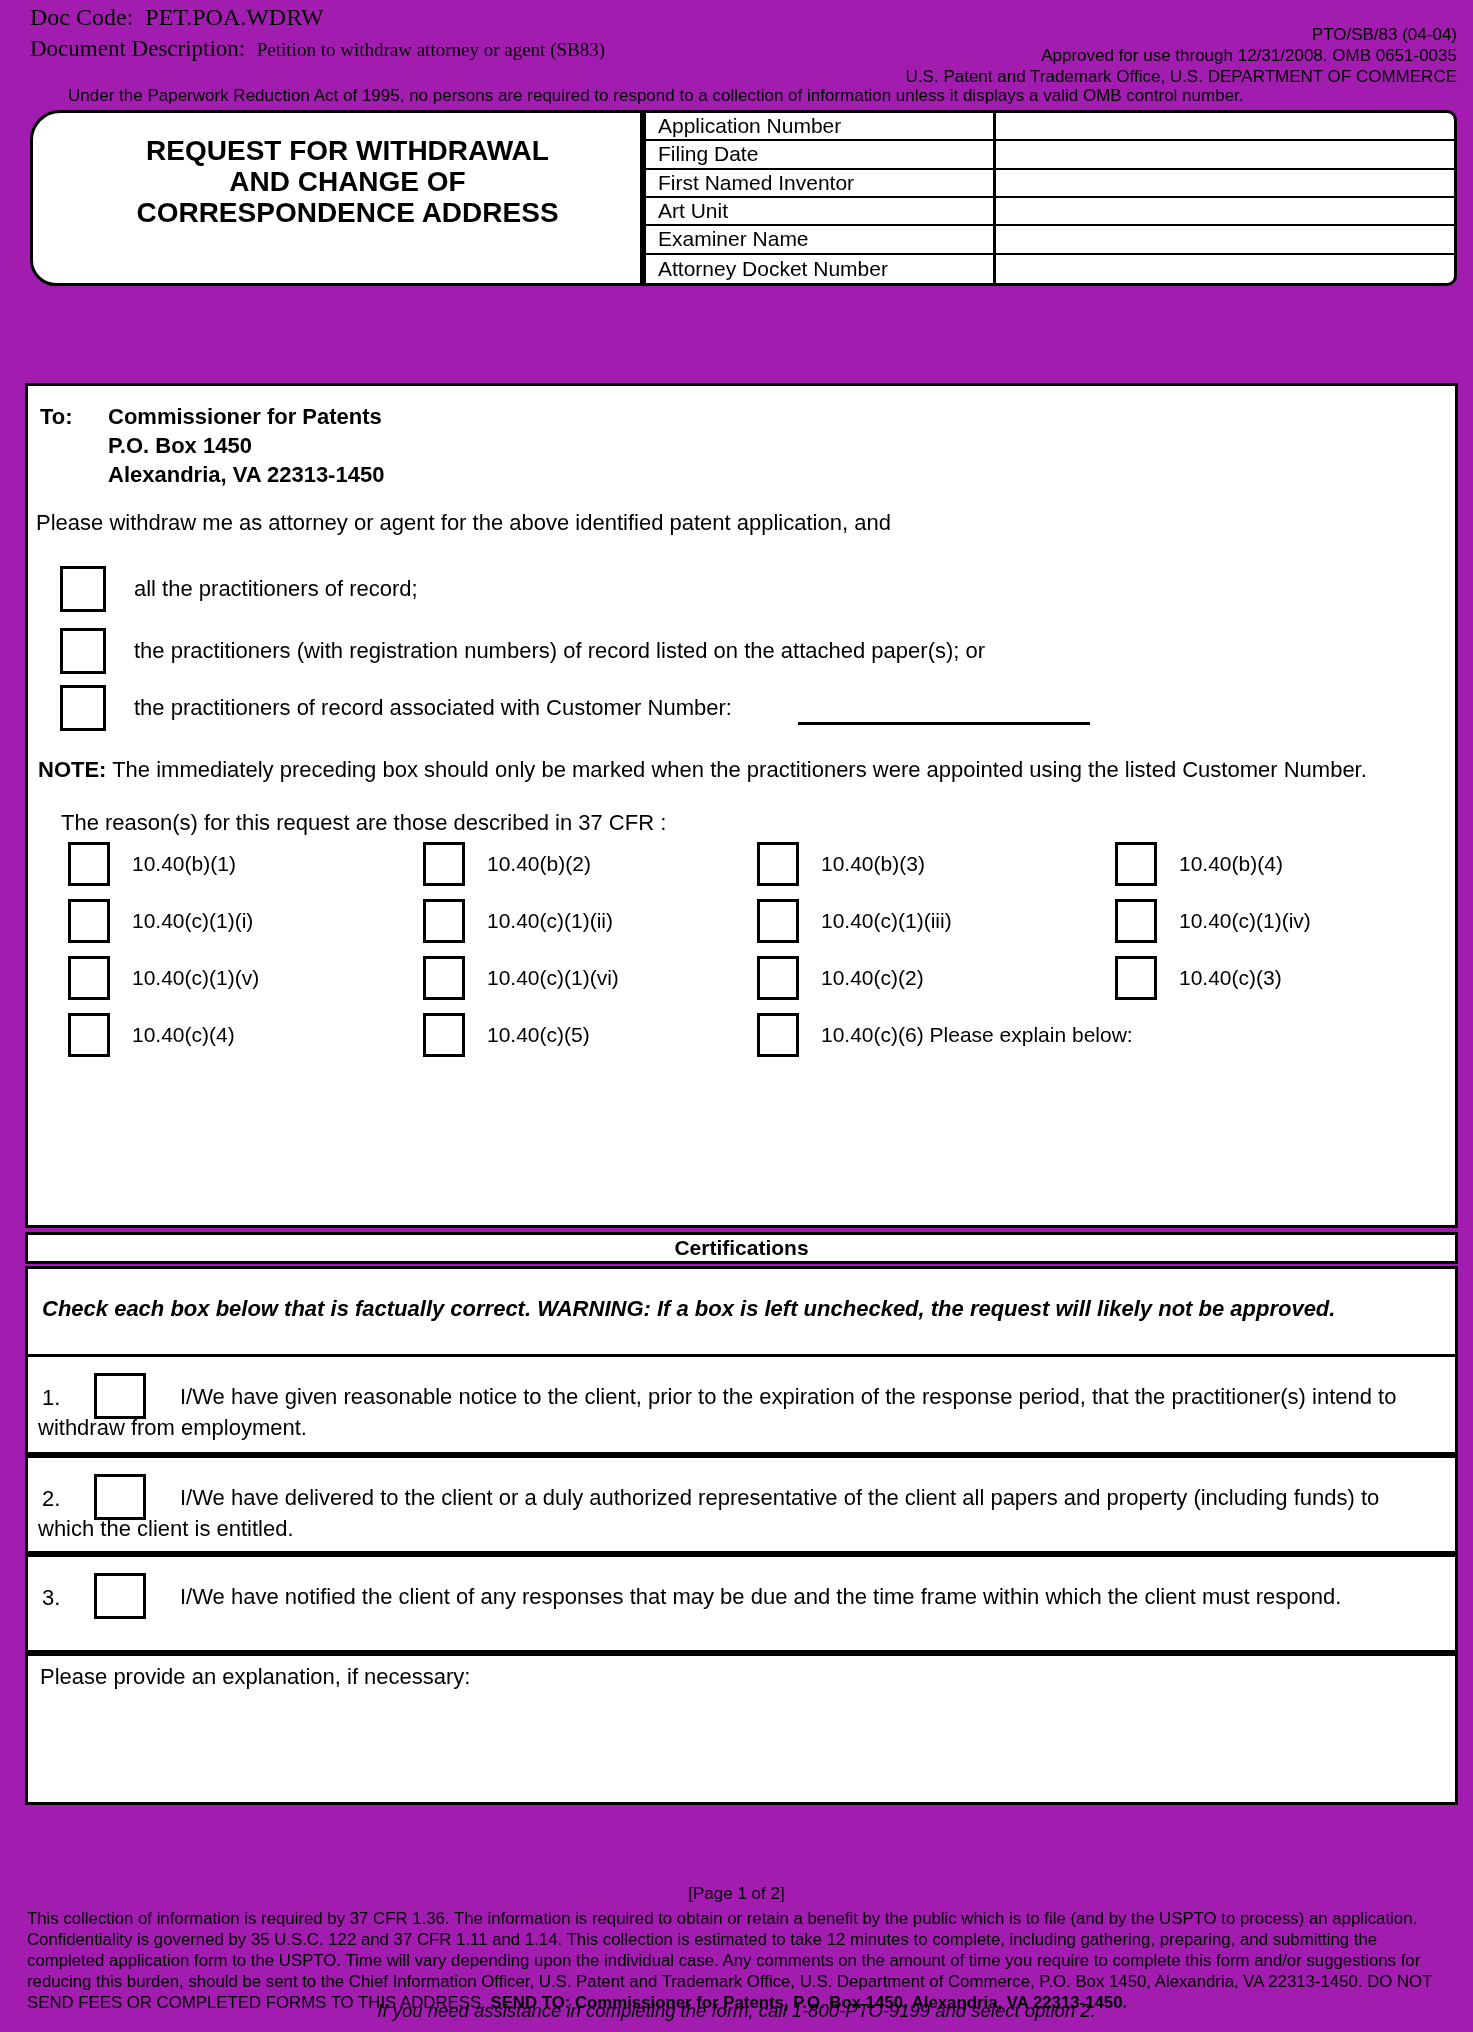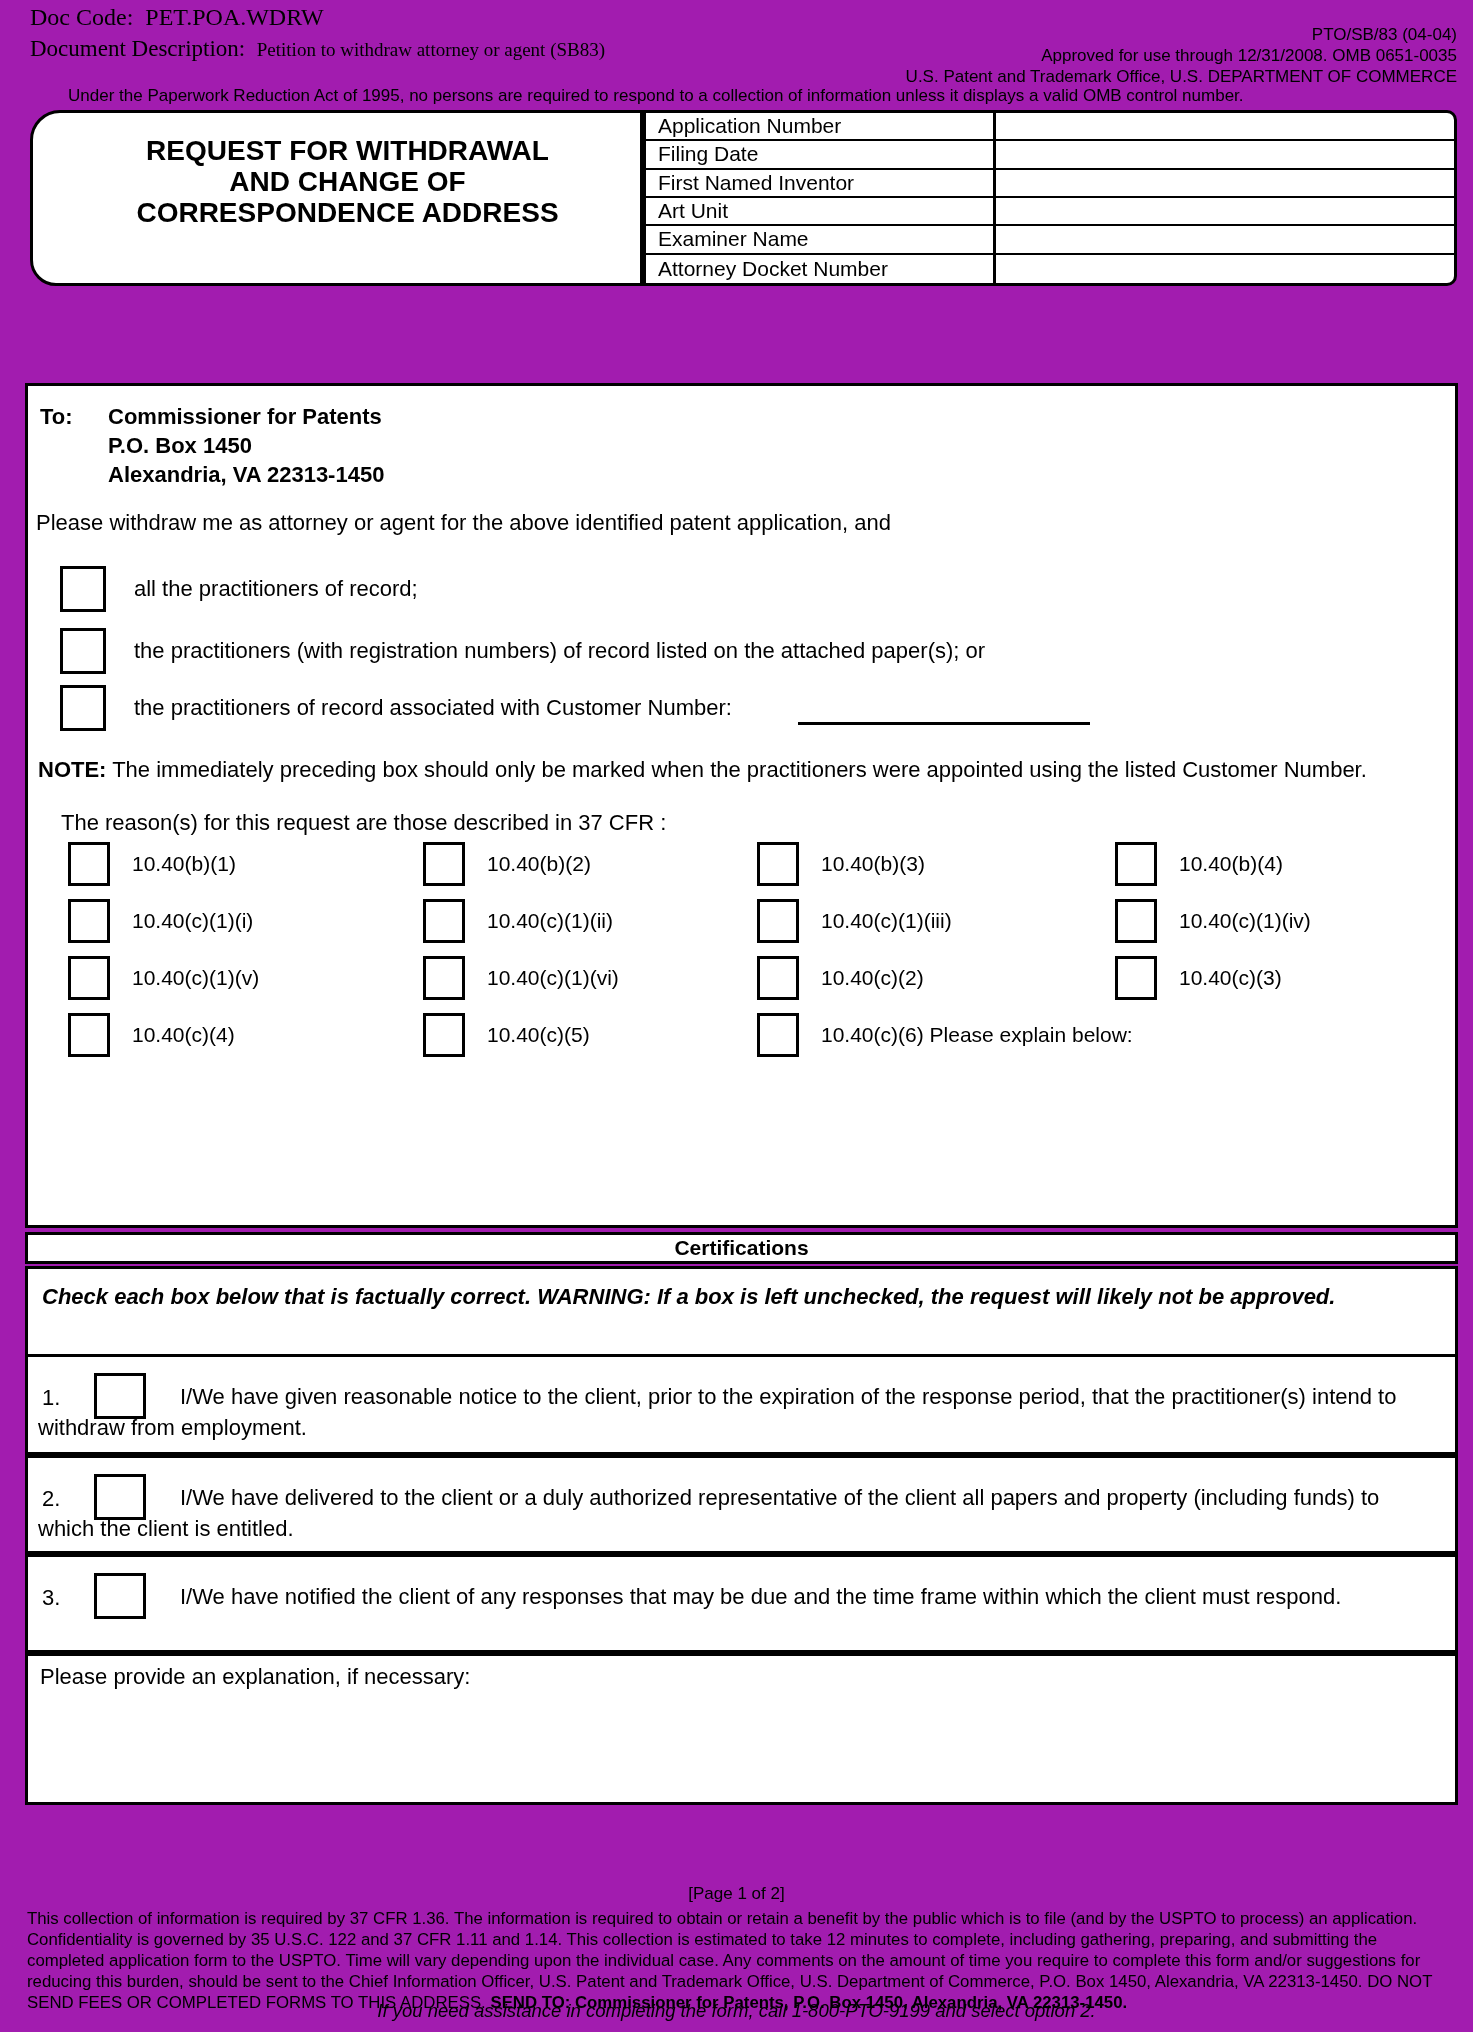--- a/index.html
+++ b/index.html
@@ -33,21 +33,21 @@
   .optrow .lbl{margin-left:28px;font-size:22px;white-space:nowrap;}
   .cnline{width:292px;height:30px;border-bottom:3px solid #000;margin-left:66px;}
   .rgrid{position:absolute;left:40px;top:456px;display:grid;
          grid-template-columns:355px 334px 358px auto;row-gap:13px;}
   .rcell{display:flex;align-items:center;}
   .rcell .cb{width:42px;height:44px;}
   .rcell .lbl{margin-left:22px;font-size:21px;white-space:nowrap;}
   
   .certbar{left:25px;top:1232px;width:1433px;height:32px;text-align:center;
            font-size:21px;font-weight:bold;display:flex;align-items:center;justify-content:center;}
-  .warnbox{left:25px;top:1266px;width:1433px;height:104px;padding:12px 14px;
+  .warnbox{left:25px;top:1266px;width:1433px;height:104px;padding:24px 14px;
            font-size:22px;line-height:31px;font-weight:bold;font-style:italic;}
   .cert{left:25px;width:1433px;}
   .cert p{margin:0;padding:24px 14px 0 10px;text-indent:142px;font-size:22px;line-height:31px;}
   .certnum{position:absolute;left:14px;top:28px;font-size:22px;}
   .cbcert{position:absolute;left:66px;top:16px;width:52px;height:46px;}
   .explbox{left:25px;top:1653px;width:1433px;height:152px;padding:8px 12px;font-size:22px;}
   
   .pagenum{left:0;top:1884px;width:100%;text-align:center;font-size:17px;}
   .burden{left:27px;top:1908px;width:1430px;font-size:16.8px;line-height:21px;}
   .assist{left:0;top:2000px;width:100%;text-align:center;font-size:18.5px;font-style:italic;}

